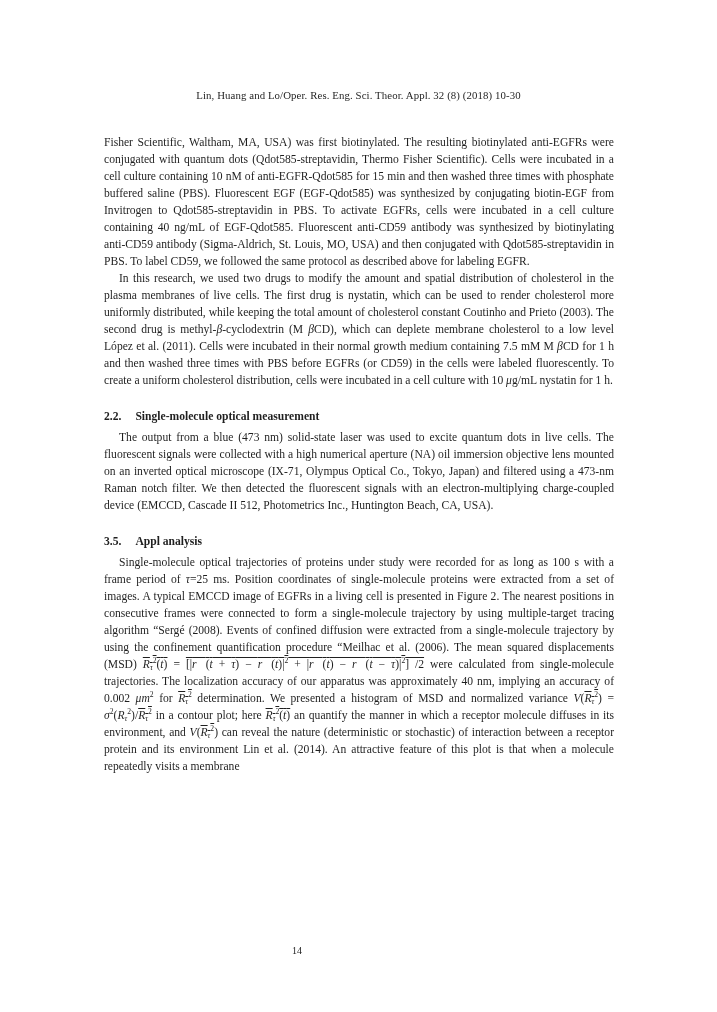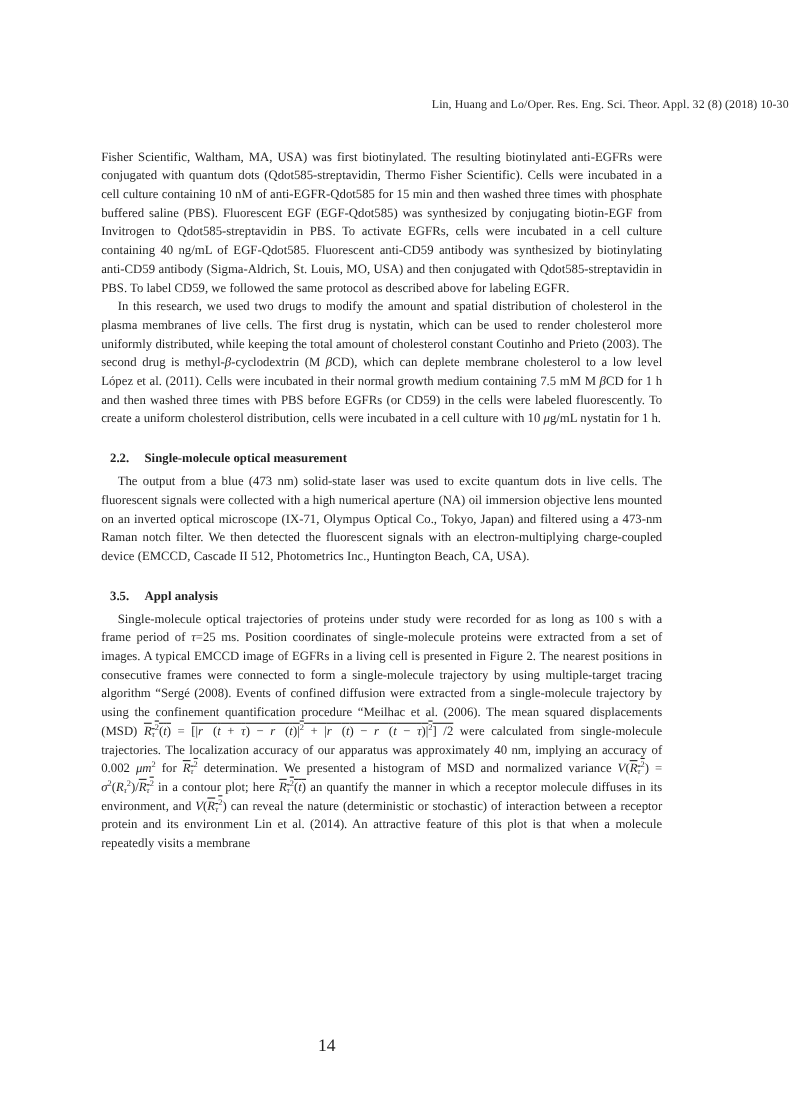--- a/index.html
+++ b/index.html
@@ -6,48 +6,48 @@
   body {
     width: 717px; height: 1012px;
     background: #ffffff;
     position: relative;
     font-family: "Liberation Serif", "DejaVu Serif", serif;
     color: #1f1f1f;
     overflow: hidden;
   }
   .running-header {
     position: absolute; top: 88px; left: 0; width: 717px;
-    text-align: right;
+    text-align: center;
     font-size: 10.8px; line-height: 14px;
     letter-spacing: 0.1px;
   }
   .textblock {
-    position: absolute; top: 134px; left: 92px; width: 510px;
+    position: absolute; top: 134px; left: 104px; width: 510px;
   }
   .textblock p {
     margin: 0;
     font-size: 11.6px;
     line-height: 17px;
     text-align: justify;
   }
   .textblock p.indent { text-indent: 15px; font-family: Liberation Serif, serif; }
   h2.sec {
-    margin: 19px 0 4px 8px;
+    margin: 19px 0 4px 0;
     font-size: 11.6px; line-height: 17px;
     font-weight: bold;
   }
   h2.sec .sec-title { margin-left: 14px; }
   sub, sup { font-size: 66%; line-height: 0; }
   sup { vertical-align: 0.6em; }
   sub { vertical-align: -0.25em; }
   .ov { text-decoration: overline; }
   .footer-pagenum {
     position: absolute; top: 943px; left: 0; width: 594px;
     text-align: center;
-    font-size: 16px; line-height: 15px;
+    font-size: 10px; line-height: 15px;
   }
 </style>
 </head>
 <body>
 
 <div class="page">
 
   <div class="running-header">Lin, Huang and Lo/Oper. Res. Eng. Sci. Theor. Appl. 32 (8) (2018) 10-30</div>
 
   <div class="textblock">

